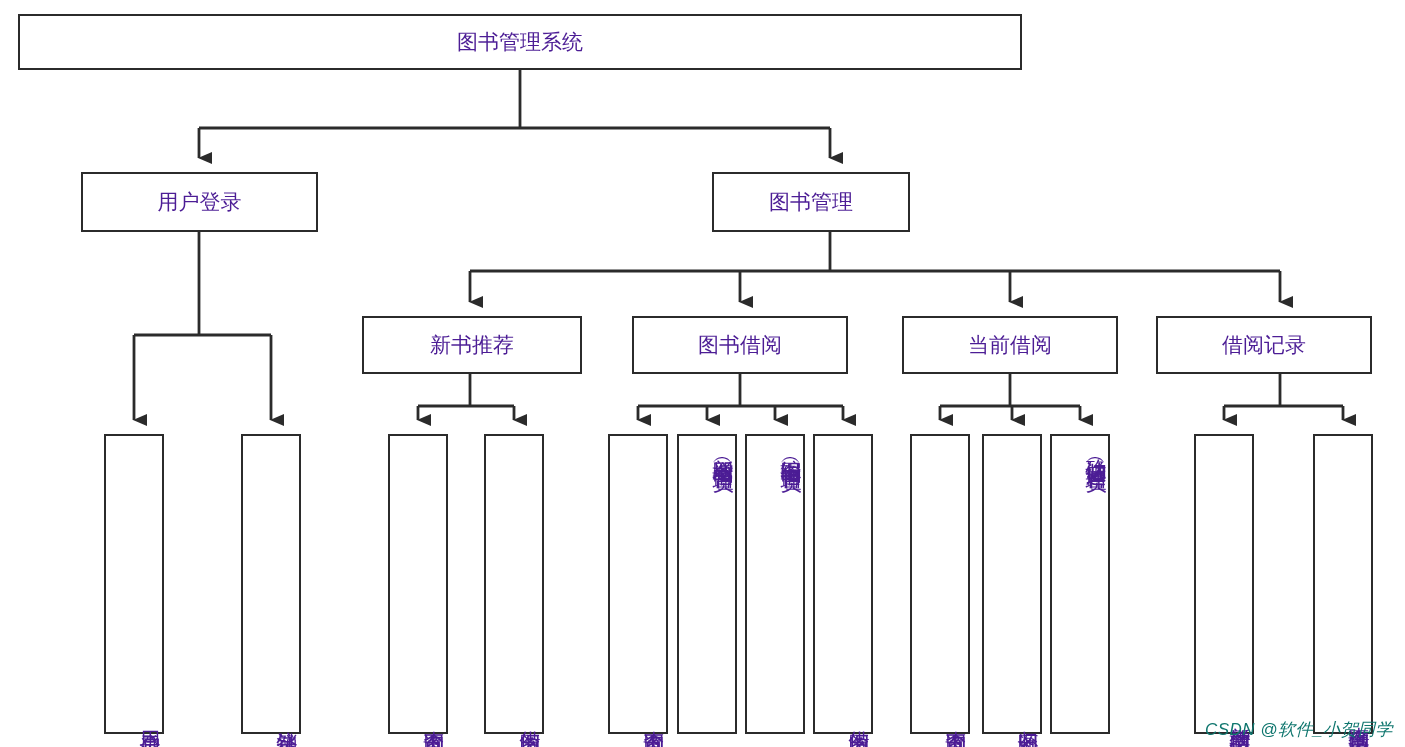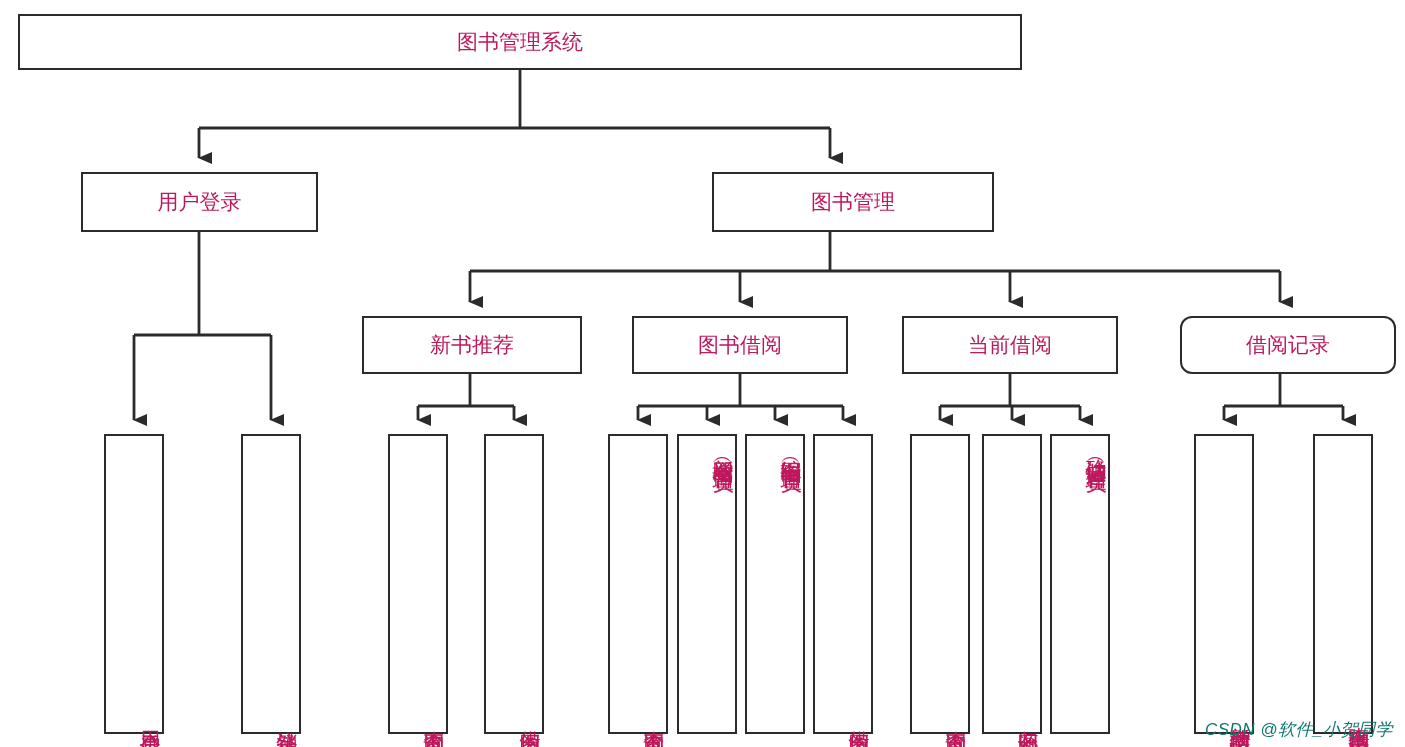--- a/index.html
+++ b/index.html
@@ -22,21 +22,21 @@
     left: 0;
     top: 0;
     width: 1405px;
     height: 747px;
   }
   .node {
     position: absolute;
     box-sizing: border-box;
     border: 2.5px solid #2b2b2b;
     background: #ffffff;
-    color: #be185d;
+    color: #4c1d95;
     display: flex;
     align-items: center;
     justify-content: center;
     text-align: right;
     line-height: 1.12;
   }
   .node.h {
     font-size: 21px;
   }
   .node.root {
@@ -126,34 +126,34 @@
     </g>
   </svg>
 
   <div class="node root" style="left:18px;top:14px;width:1004px;height:56px;">
     <span>图书管理系统</span>
   </div>
 
   <div class="node h" style="left:81px;top:172px;width:237px;height:60px;">
     <span>用户登录</span>
   </div>
-  <div class="node h" style="left:712px;top:172px;width:282px;height:60px;">
+  <div class="node h" style="left:712px;top:172px;width:198px;height:60px;">
     <span>图书管理</span>
   </div>
 
   <div class="node h" style="left:362px;top:316px;width:220px;height:58px;">
     <span>新书推荐</span>
   </div>
   <div class="node h" style="left:902px;top:316px;width:216px;height:58px;">
     <span>当前借阅</span>
   </div>
   <div class="node h" style="left:632px;top:316px;width:216px;height:58px;">
     <span>图书借阅</span>
   </div>
-  <div class="node h" style="left:1180px;top:316px;width:216px;height:58px;border-radius:12px;">
+  <div class="node h" style="left:1156px;top:316px;width:216px;height:58px;">
     <span>借阅记录</span>
   </div>
 
   <div class="node leaf" style="left:104px;top:434px;width:60px;height:300px;">
     <span>用户登录</span>
   </div>
   <div class="node leaf" style="left:241px;top:434px;width:60px;height:300px;">
     <span>注销登录</span>
   </div>
   <div class="node leaf" style="left:388px;top:434px;width:60px;height:300px;">

